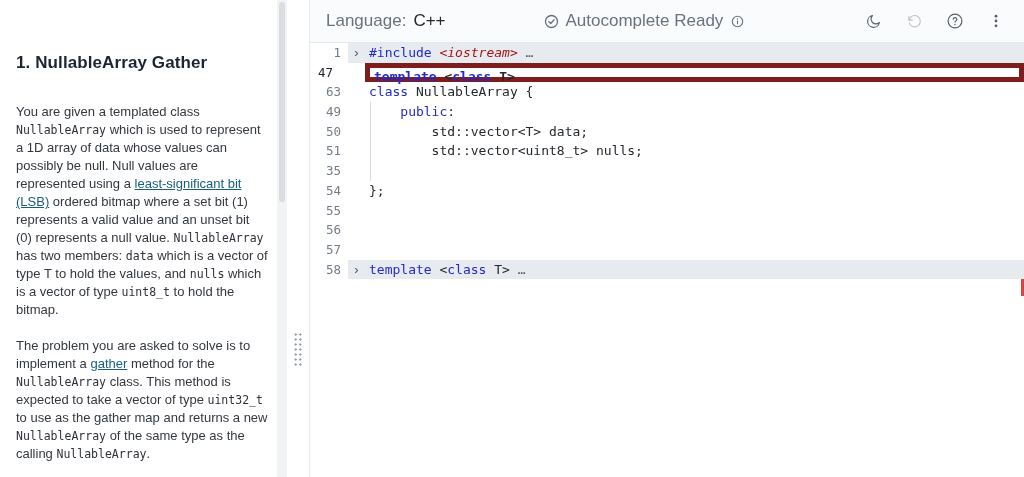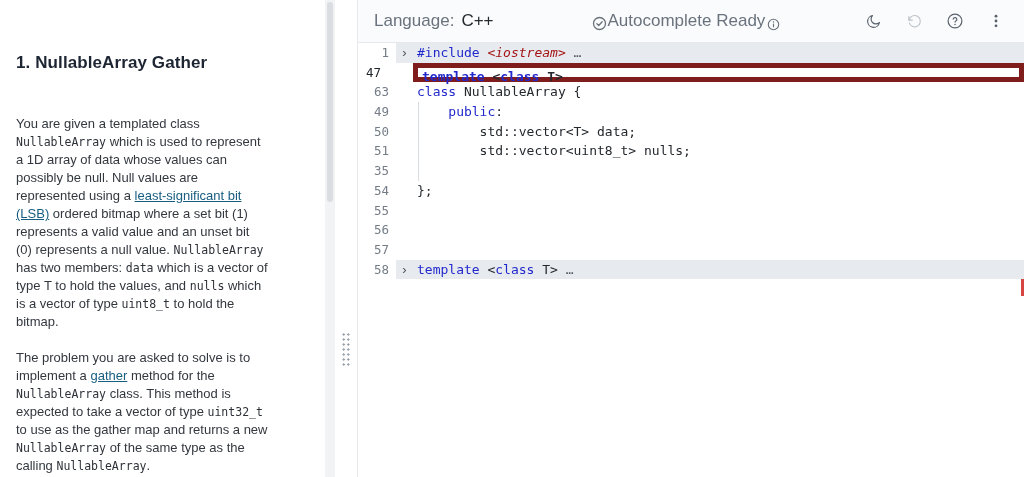--- a/index.html
+++ b/index.html
@@ -2,44 +2,44 @@
 <html style="--keyword: #2229cc; --string: #a31515; --comment: #188038; --link: #175d80; --fold-bg: #e7eaee; --marker-red: #d64541;"><head>
 <meta charset="utf-8">
 <style>
   * { margin:0; padding:0; box-sizing:border-box; }
   html,body { background:#fff; }
   body { font-family:"Liberation Sans", sans-serif; }
 
   #app { width:1024px; height:477px; display:flex; background:#fff; overflow:hidden; position:relative; }
 
   
-  .left-panel { width:335px; flex:none; position:relative; padding:53px 22px 0 16px; background:#fff; }
+  .left-panel { width:287px; flex:none; position:relative; padding:53px 22px 0 16px; background:#fff; }
   .problem-title { font-size:17px; font-weight:bold; color:#1d2533; letter-spacing:.1px; }
-  .problem-body { margin-top:42px; width:252px; }
+  .problem-body { margin-top:30px; width:252px; }
   .para { font-size:13px; line-height:18px; color:#33383f; margin-bottom:18px; }
   .para code { font-family:"DejaVu Sans Mono", monospace; font-size:11.5px; color:#2d3138; }
   .para a { color:var(--link,#175d80); text-decoration:underline; cursor:pointer; }
   .left-scrollbar { position:absolute; top:0; right:0; width:10px; height:477px; background:#f1f3f5; }
   .left-scroll-thumb { position:absolute; top:2px; left:2px; width:6px; height:200px; border-radius:3px; background:#dadde1; }
 
   
   .divider { width:23px; flex:none; position:relative; background:#fff; border-right:1px solid #e6e8eb; }
   .resize-handle { position:absolute; left:50%; top:332px; transform:translateX(-50%);
     width:9px; height:36px;
     background-image:radial-gradient(circle,#99a2ac 1.1px,transparent 1.3px);
     background-size:4.5px 5px; cursor:col-resize; }
 
   
   .right-panel { flex:1; display:flex; flex-direction:column; min-width:0; }
 
   .toolbar { height:43px; flex:none; background:#fafbfc; border-bottom:1px solid #e6e8eb;
     display:flex; align-items:center; padding:0 18px 0 16px; font-size:17px; }
   .lang-label { color:#6a737d; }
   .lang-value { color:#24292e; margin-left:7px; cursor:pointer; }
-  .autocomplete { display:flex; align-items:flex-end; margin-left:98px; color:#6a737d; gap:1px; }
+  .autocomplete { display:flex; align-items:center; margin-left:98px; color:#6a737d; gap:7px; }
   .toolbar-icons { margin-left:auto; display:flex; align-items:center; gap:21px; }
   .tb-icon { width:20px; height:20px; display:flex; align-items:center; justify-content:center; cursor:pointer; }
 
   
   .editor { flex:1; position:relative; background:#fff; overflow:hidden;
     font-family:"DejaVu Sans Mono", monospace; font-size:13px; }
   .code-row { display:flex; height:19.7px; line-height:19.7px; white-space:pre; }
   .ln { width:38px; flex:none; text-align:right; padding-right:7px; color:#747d87; font-size:12.5px; }
   .ln.active { color:#1f242b;text-align:center; }
   .line-rest { flex:1; display:flex; min-width:0; }

